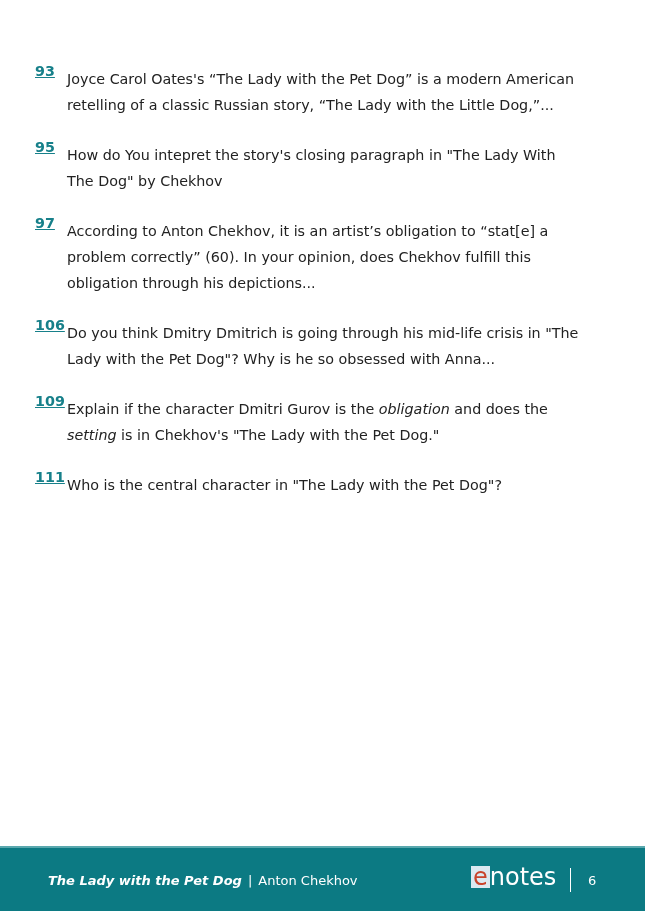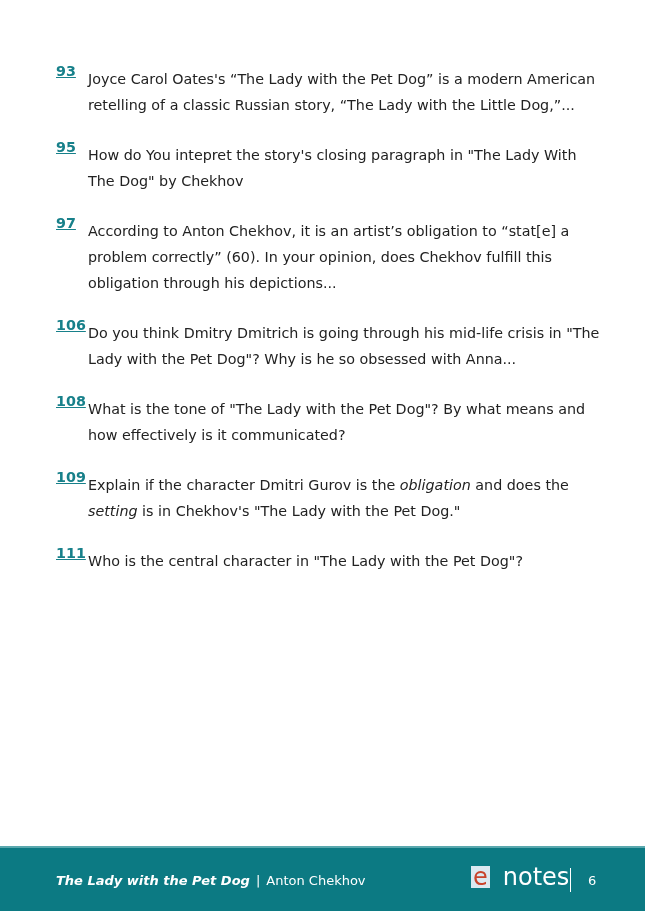--- a/index.html
+++ b/index.html
@@ -1,29 +1,29 @@
 <!DOCTYPE html>
 <html><head>
 <meta charset="utf-8">
 <style>
   html, body { margin:0; padding:0; }
   body { width:645px; height:911px; background:#ffffff; position:relative; overflow:hidden;
          font-family:"DejaVu Sans", sans-serif; color:#222; }
-  .list { position:absolute; left:56px; top:58px; width:550px; }
+  .list { position:absolute; left:35px; top:58px; width:550px; }
   .item { display:flex; margin-bottom:16px; font-size:14.3px; line-height:26px; }
   .num { width:32px; flex:none; color:#17808a; font-weight:bold; text-decoration:underline; }
   .text { flex:1;margin-top:8px; }
   .footer { position:absolute; left:0; top:846px; width:645px; height:65px; background:#0c7a83;
             border-top:2px solid #5aa8ae; box-sizing:border-box; }
-  .ft-title { position:absolute; left:56px; top:25px; font-size:13px; color:#fff; font-weight:bold; font-style:italic; }
+  .ft-title { position:absolute; left:48px; top:25px; font-size:13px; color:#fff; font-weight:bold; font-style:italic; }
   .ft-sep { color:#fff; font-size:13px; margin:0 6px; font-weight:normal; font-style:normal; }
   .ft-author { color:#fff; font-size:13px; font-weight:normal; font-style:normal; }
   .logo { position:absolute; left:471px; top:18px; display:flex; align-items:center; }
   .logo-e { background:#dbe9f1; color:#c8432b; font-size:24px; line-height:22px; padding:0 2px; font-weight:normal; }
-  .logo-rest { color:#fff; font-size:24px; line-height:22px; margin-left:13px; }
+  .logo-rest { color:#fff; font-size:24px; line-height:22px; margin-left:0; }
   .vbar { position:absolute; left:570px; top:20px; width:1px; height:24px; background:#fff; }
   .page { position:absolute; left:588px; top:25px; color:#fff; font-size:13px; }
 </style>
 </head>
 <body>
 
 <div class="list">
   <div class="item">
     <span class="num">93</span>
     <span class="text">Joyce Carol Oates's “The Lady with the Pet Dog” is a modern American retelling of a classic Russian story, “The Lady with the Little Dog,”...</span>
@@ -34,24 +34,20 @@
   </div>
   <div class="item">
     <span class="num">97</span>
     <span class="text">According to Anton Chekhov, it is an artist’s obligation to “stat[e] a problem correctly” (60).  In your opinion, does Chekhov fulfill this obligation through his depictions...</span>
   </div>
   <div class="item">
     <span class="num">106</span>
     <span class="text">Do you think Dmitry Dmitrich is going through his mid-life crisis in "The Lady with the Pet Dog"? Why is he so obsessed with Anna...</span>
   </div>
   <div class="item">
-    <span class="num">108</span>
-    <span class="text">What is the tone of "The Lady with the Pet Dog"? By what means and how effectively is it communicated?</span>
-  </div>
-  <div class="item">
     <span class="num">109</span>
     <span class="text"><span>Explain if the character Dmitri Gurov is the </span><em>obligation</em><span> and does the </span><em>setting</em><span> is in Chekhov's "The Lady with the Pet Dog."</span></span>
   </div>
   <div class="item">
     <span class="num">111</span>
     <span class="text">Who is the central character in "The Lady with the Pet Dog"?</span>
   </div>
 </div>
 
 <div class="footer">

